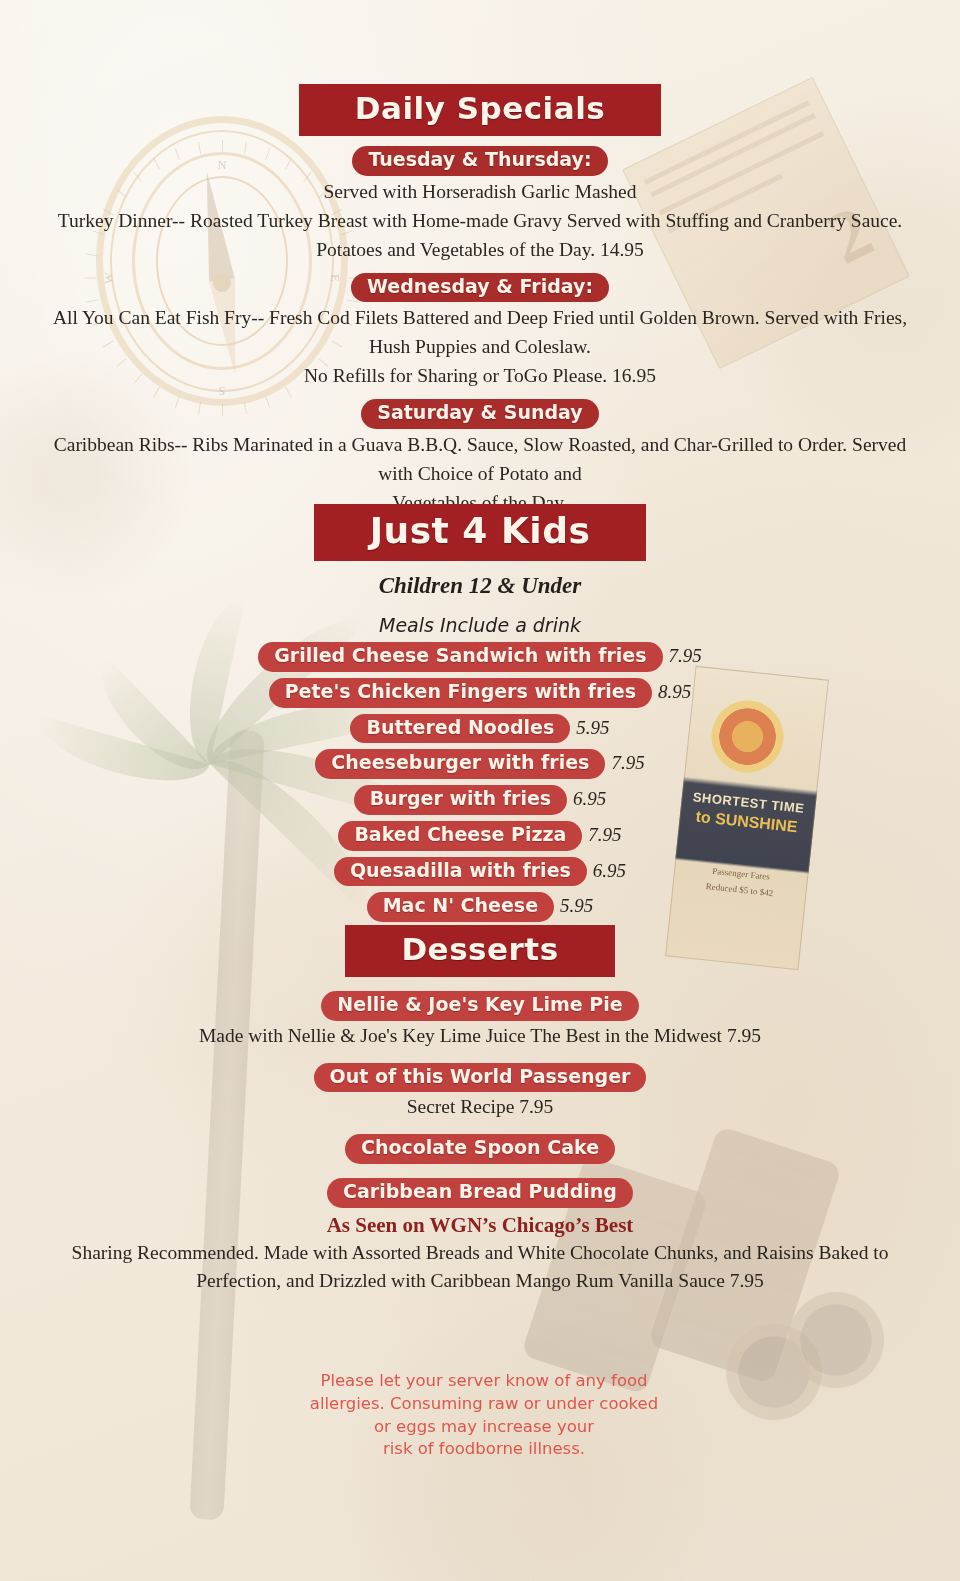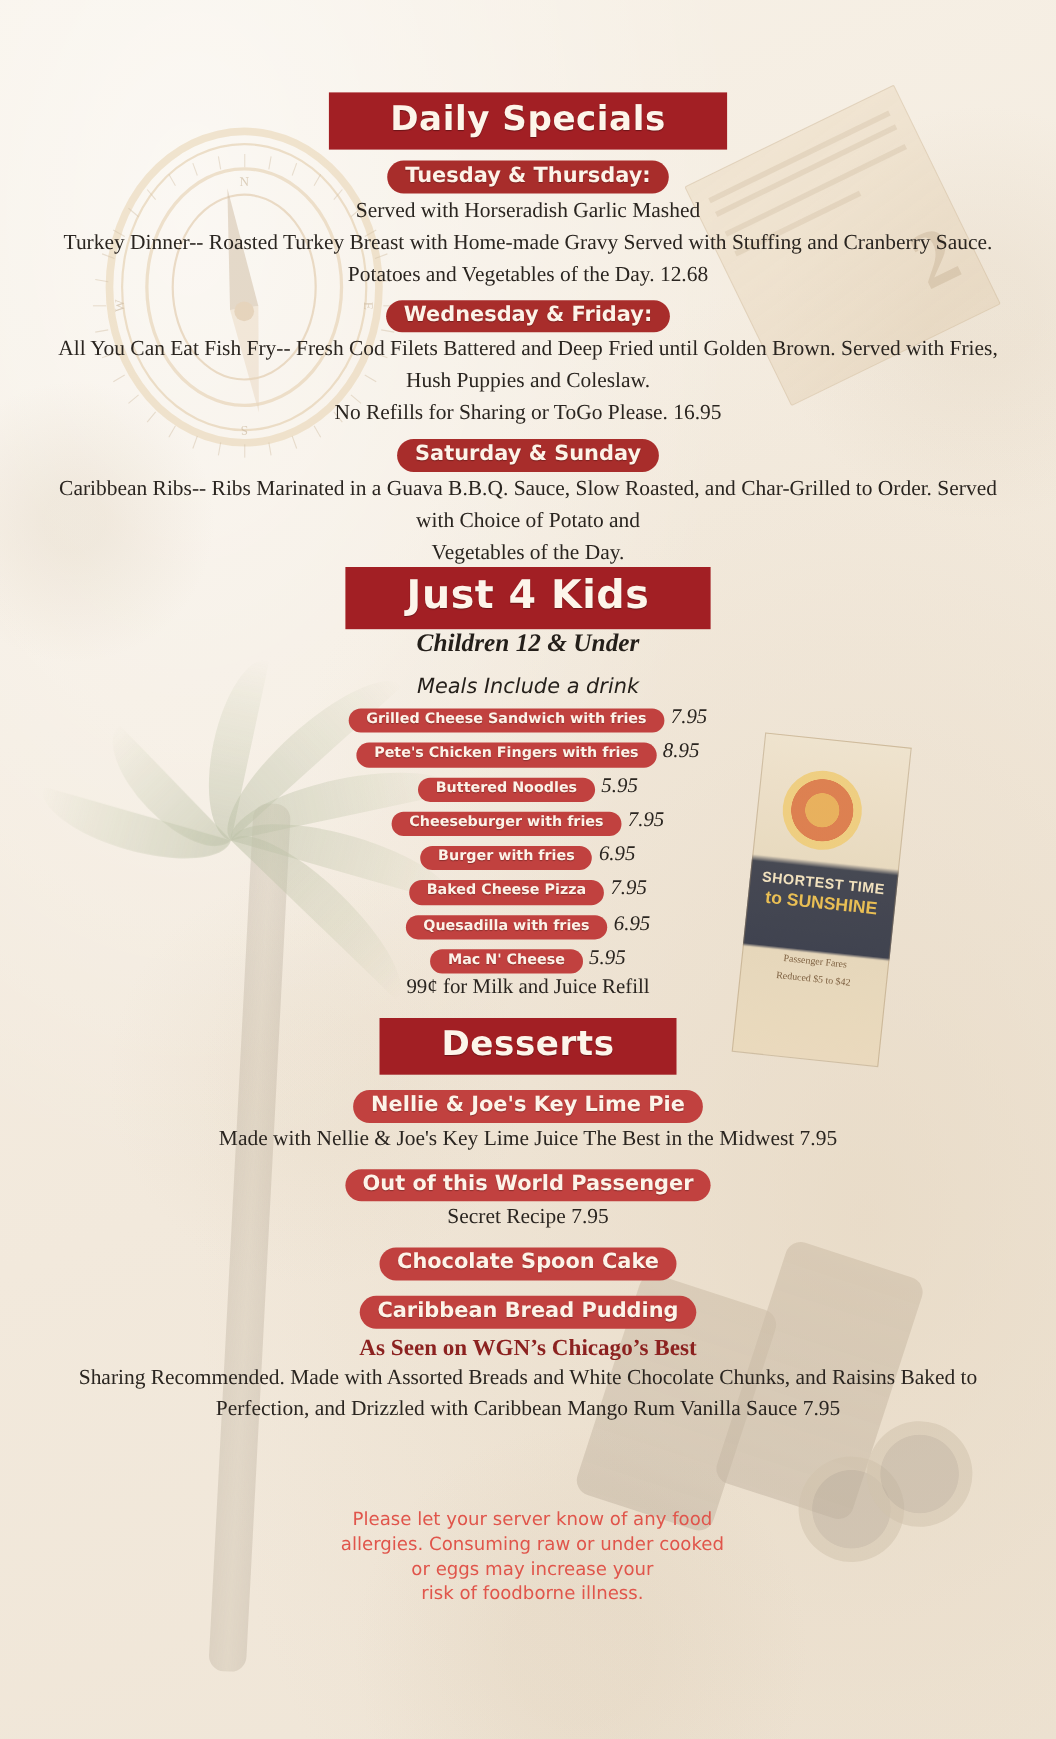--- a/index.html
+++ b/index.html
@@ -226,37 +226,38 @@
 
   
   #specials { position: absolute; left: 0; top: 84px; width: 960px; }
   #specials .banner.big { font-size: 31px; }
   #specials .day { margin-top: 10px; }
   #specials .body { width: 880px; margin: 4px auto 0 auto; }
 
   .halfprice { color: #9c2f2c; }
 
   
-  #kids { position: absolute; left: 0; top: 515px; width: 960px; }
+  #kids { position: absolute; left: 0; top: 504px; width: 960px; }
   #kids .subtitle-italic {
     font-family: "Liberation Serif", serif;
     font-style: italic;
     font-weight: bold;
     font-size: 23px;
     color: #241f1a;
+    margin-top: 12px;
   }
   #kids .subtitle2 {
     font-family: "DejaVu Sans", sans-serif;
     font-size: 19px;
     color: #241f1a;
     margin-top: 15px;
     font-style: italic;
   }
   .kid-row { margin-top: 6px; text-align: center; white-space: nowrap; }
-  .kid-row .pill { font-size: 13px; }
+  .kid-row .pill { font-size: 19px; }
   .refill-note {
     font-family: "Liberation Serif", serif;
     font-size: 19px;
     color: #2a2520;
     margin-top: 2px;
   }
 
   
   #desserts { position: absolute; left: 0; top: 925px; width: 960px; }
   #desserts .banner.big { font-size: 31px; }
@@ -376,21 +377,21 @@
       <div class="banner-wrap">
         <span class="banner big">Daily Specials</span>
       </div>
 
       <div class="body">
         <div class="center day">
           <span class="pill dark">Tuesday &amp; Thursday:</span>
         </div>
         <p class="desc center">Served with Horseradish Garlic Mashed</p>
         <p class="desc center">Turkey Dinner--  Roasted Turkey Breast with Home-made Gravy Served with Stuffing and Cranberry Sauce.</p>
-        <p class="desc center">Potatoes and Vegetables of the Day.  12.68</p>
+        <p class="desc center">Potatoes and Vegetables of the Day.  14.95</p>
       </div>
 
       <div class="body">
         <div class="center day">
           <span class="pill dark">Wednesday &amp; Friday:</span>
         </div>
         <p class="desc center">All You Can Eat Fish Fry--  Fresh Cod Filets Battered and Deep Fried until Golden Brown.  Served with Fries,</p>
         <p class="desc center">Hush Puppies and Coleslaw.</p>
         <p class="desc center">No Refills for Sharing or ToGo Please.  16.95</p>
       </div>

